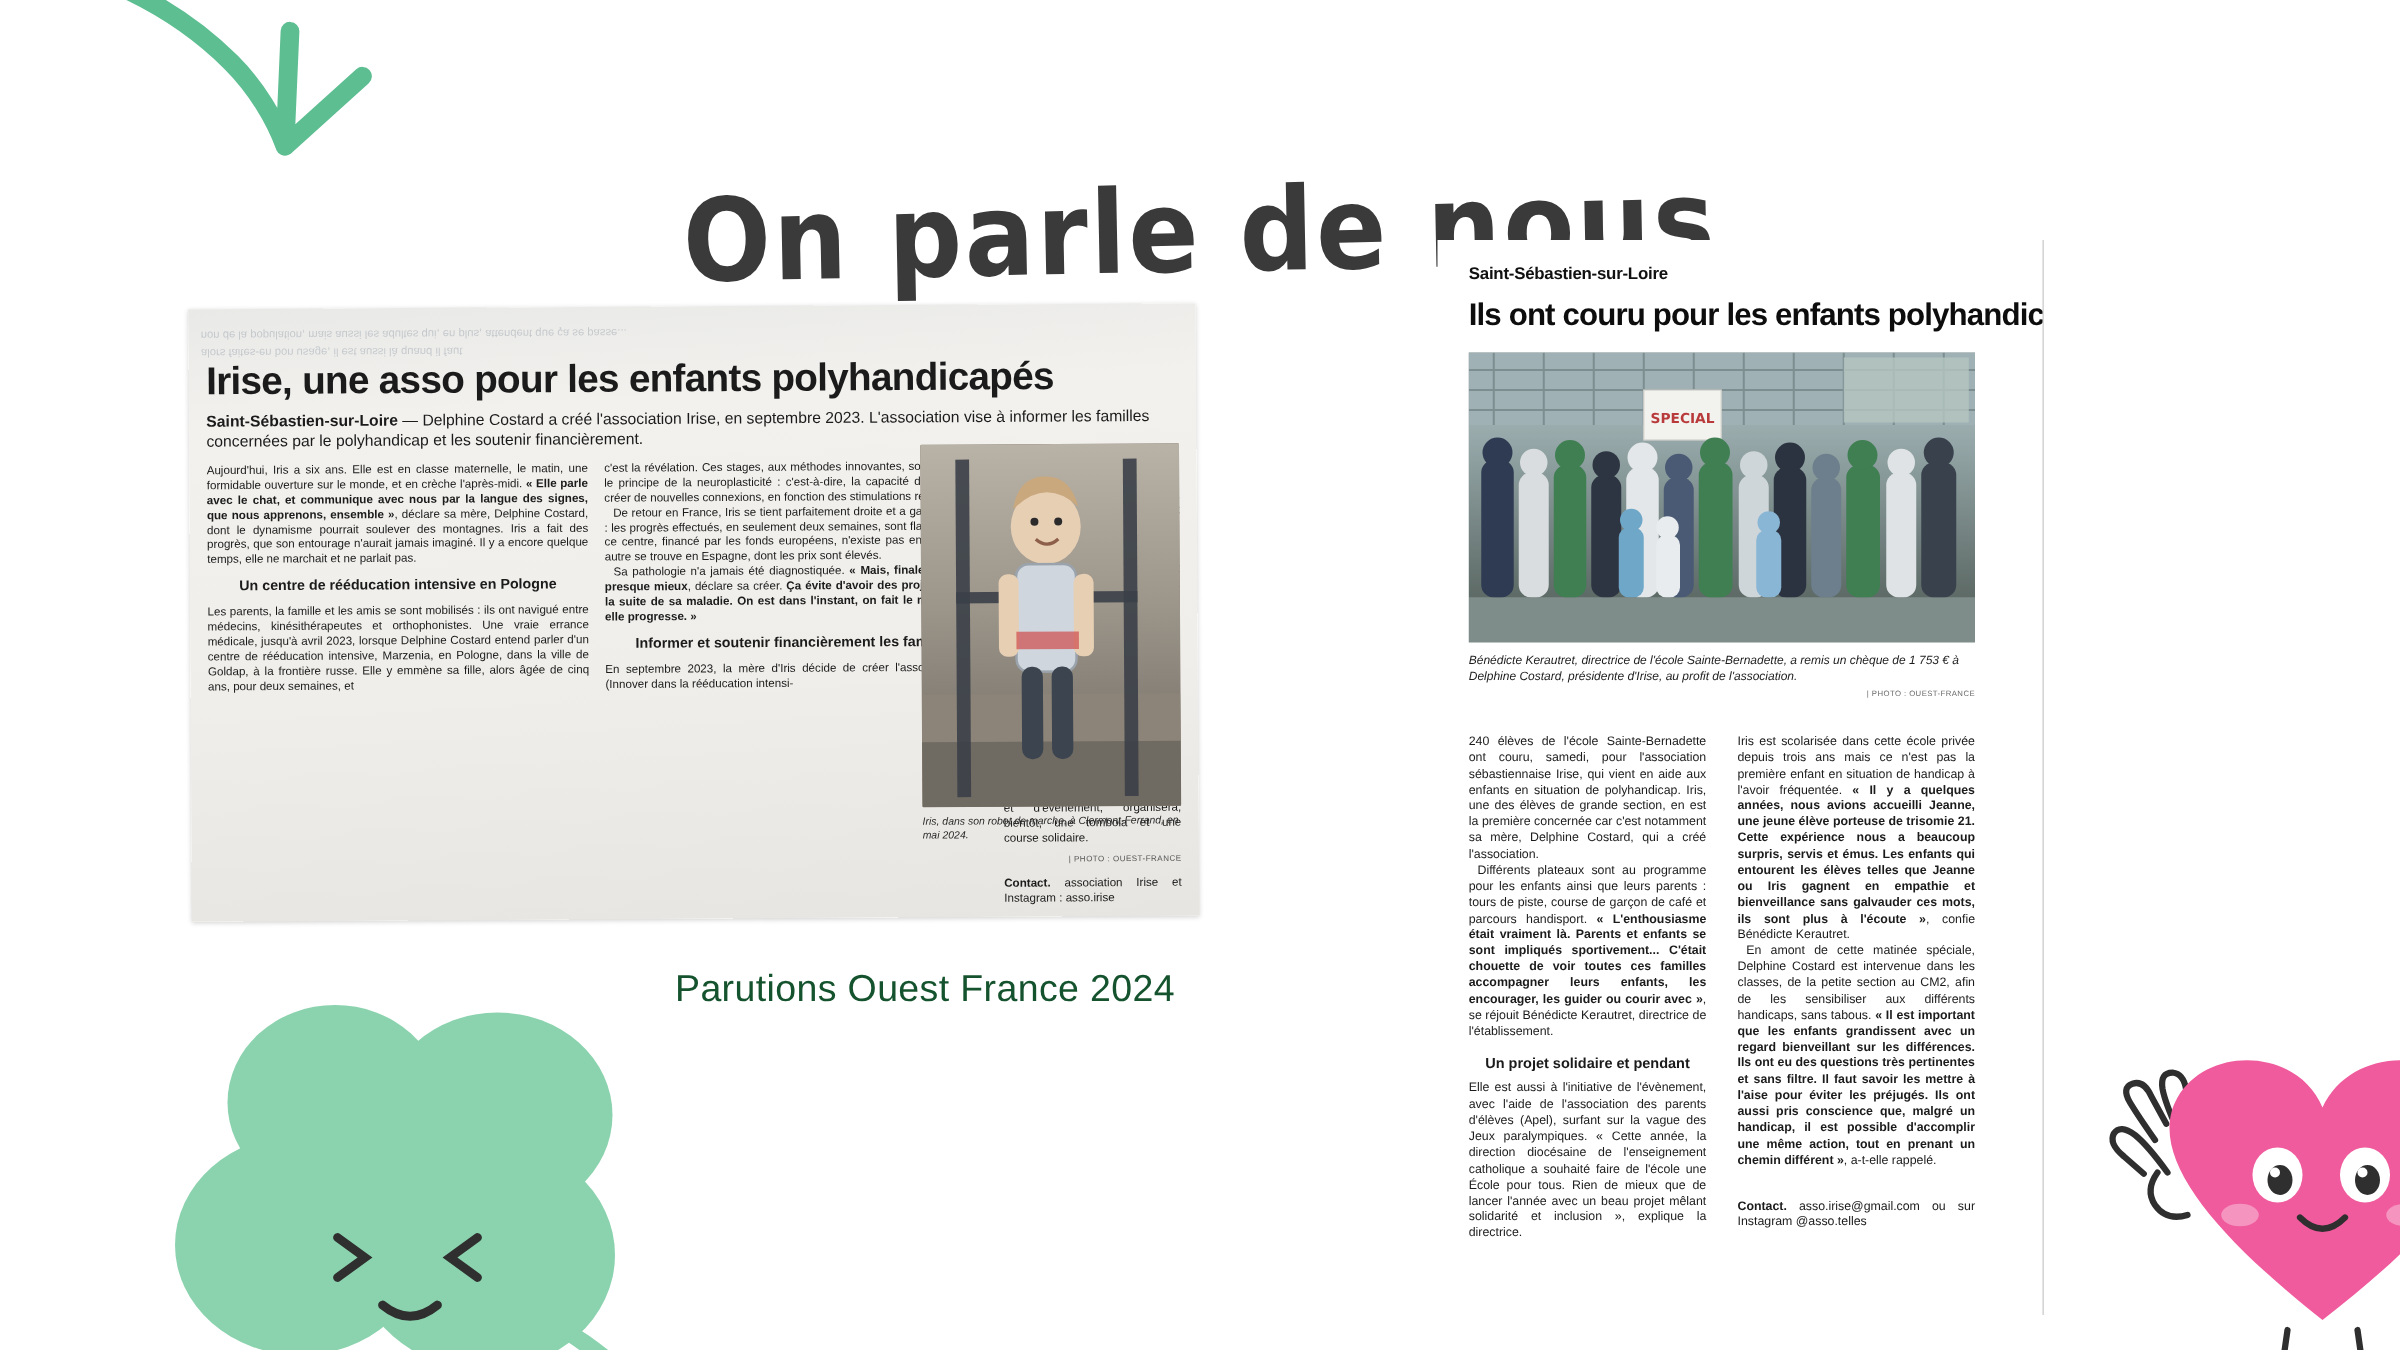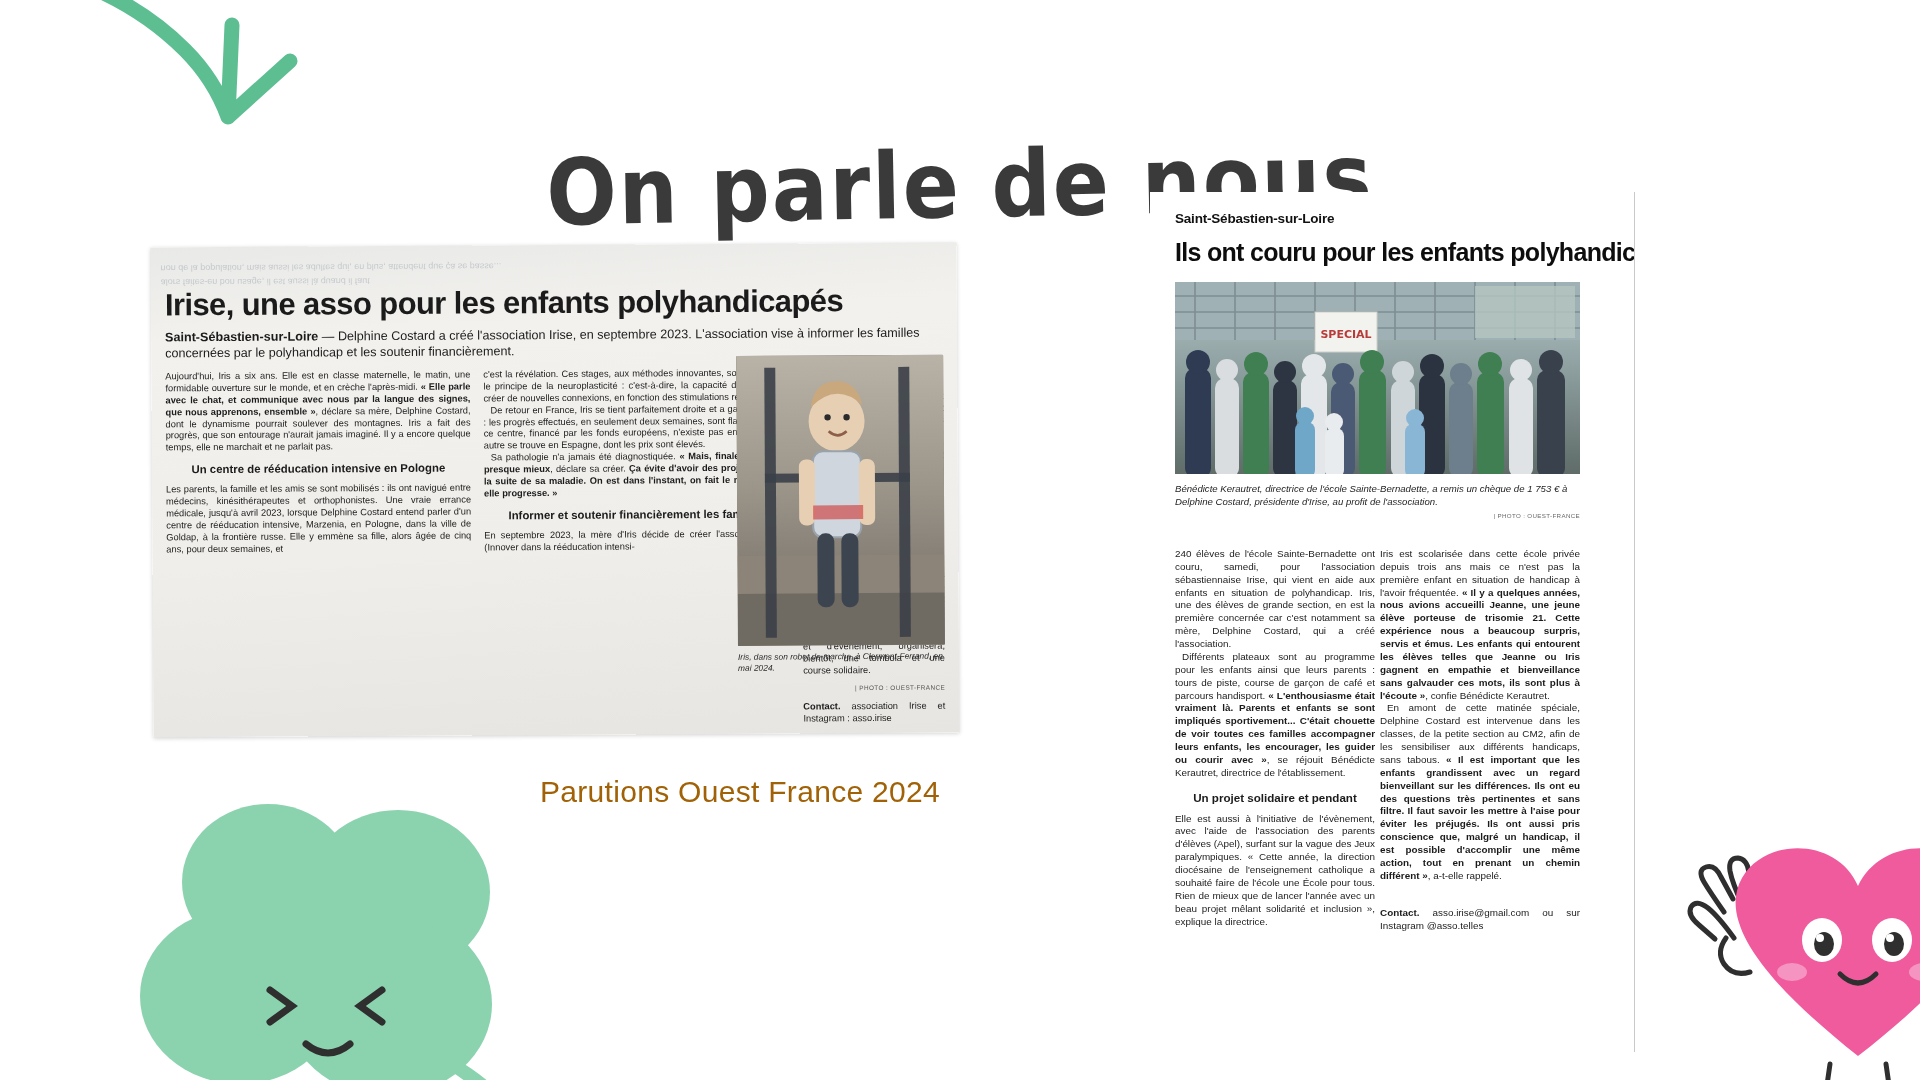--- a/index.html
+++ b/index.html
@@ -37,21 +37,21 @@
     transform: rotate(-1.1deg);
   }
   #slide-title .w { display: inline-block; }
 
   
   #left-caption {
     position: absolute;
     left: 540px;
     top: 775px;
     font-size: 30px;
-    color: #a16207;
+    color: #14532d;
     letter-spacing: .3px;
     white-space: nowrap;
   }
 
   
   .clip {
     position: absolute;
     background: #f4f3ef;
     overflow: hidden;
     color: #1b1b1b;
@@ -177,21 +177,21 @@
     font-size: 25px;
     font-weight: 700;
     letter-spacing: -.7px;
     margin: 12px 0 0 25px;
     color: #0d0d0d;
     white-space: nowrap;
   }
   #right-photo {
     margin: 15px 0 0 25px;
     width: 405px;
-    height: 192px;
+    height: 232px;
     overflow: hidden;
     position: relative;
     background: #7f8d8a;
   }
   #right-photo-cap {
     margin: 9px 0 0 25px;
     width: 405px;
     font-size: 9.6px;
     font-style: italic;
     line-height: 1.35;
@@ -201,21 +201,21 @@
     margin: 3px 0 0 25px;
     width: 405px;
     text-align: right;
     font-size: 6.2px;
     letter-spacing: .35px;
     color: #6a6a6a;
     text-transform: uppercase;
   }
   #clip-right .cols2 {
     display: flex;
-    gap: 5px;
+    gap: 25px;
     margin: 29px 0 0 25px;
     width: 405px;
   }
   #clip-right .cols2 .col p { font-size: 9.9px; line-height: 1.30; }
   #clip-right .cols2 .col h3 { font-size: 11.6px; margin: 11px 0 8px 0; }
 </style>
 </head>
 <body>
 
 <svg class="deco" id="swoosh" viewBox="0 0 420 260">

